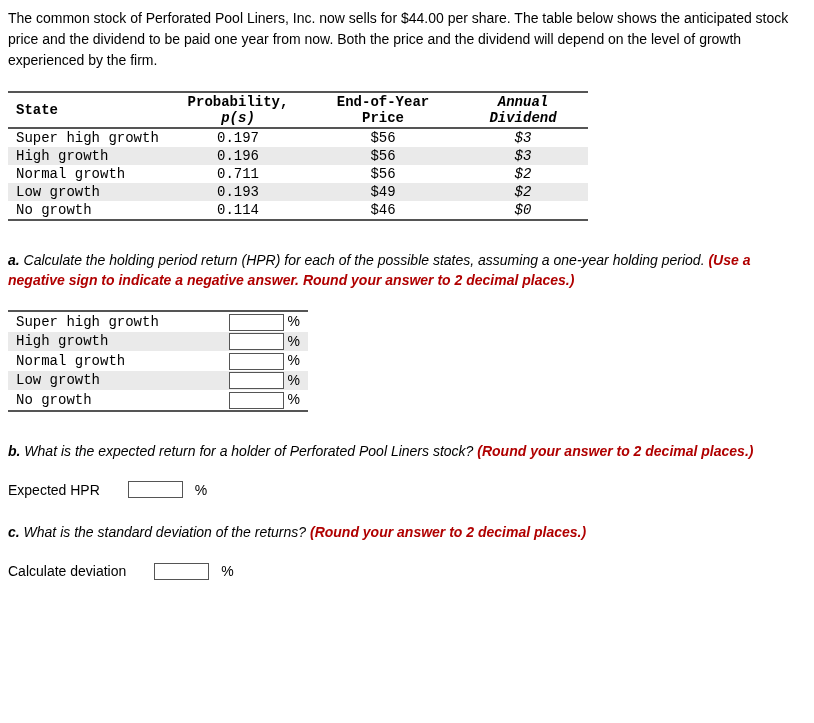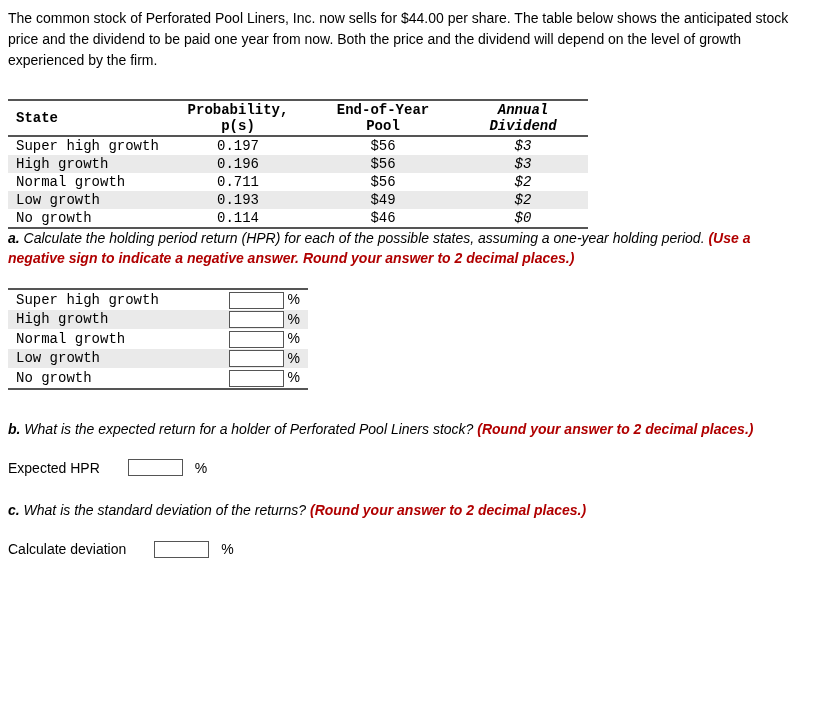--- a/index.html
+++ b/index.html
@@ -6,24 +6,25 @@
     body {
       font-family: Arial, Helvetica, sans-serif;
       font-size: 14px;
       color: #000;
       background: #fff;
       width: 814px;
       padding: 8px;
     }
     .intro {
       line-height: 1.5;
-      margin-bottom: 28px;
+      margin-bottom: 20px;
     }
     .data-table {
       border-collapse: collapse;
+      margin-bottom: 30px;
     }
     .data-table th, .data-table td {
       padding: 1px 8px;
       text-align: left;
       font-family: 'Courier New', Courier, monospace;
       font-size: 14px;
       font-weight: normal;
     }
     .data-table th {
       font-weight: bold;
@@ -88,33 +89,33 @@
     }
     .inline-answer input {
       width: 55px;
       height: 17px;
       border: 1px solid #555;
       font-size: 12px;
       text-align: right;
       padding: 0 2px;
     }
     .inline-answer .pct-inline { font-size: 14px; margin-left: -16px; }
-    .italic { }
+    .italic { font-style: italic; }
   </style>
 </head>
 <body>
 
 <p class="intro">The common stock of Perforated Pool Liners, Inc. now sells for $44.00 per share. The table below shows the anticipated stock price and the dividend to be paid one year from now. Both the price and the dividend will depend on the level of growth experienced by the firm.</p>
 
 <table class="data-table">
   <thead>
     <tr>
       <th class="col-state">State</th>
       <th class="col-prob"><span>Probability, <span class="italic">p(s)</span></span></th>
-      <th class="col-price">End-of-Year Pool</th>
+      <th class="col-price">End-of-Year Price</th>
       <th class="col-div">Annual Dividend</th>
     </tr>
   </thead>
   <tbody>
     <tr>
       <td class="col-state">Super high growth</td>
       <td class="col-prob">0.197</td>
       <td class="col-price">$56</td>
       <td class="col-div">$3</td>
     </tr>

